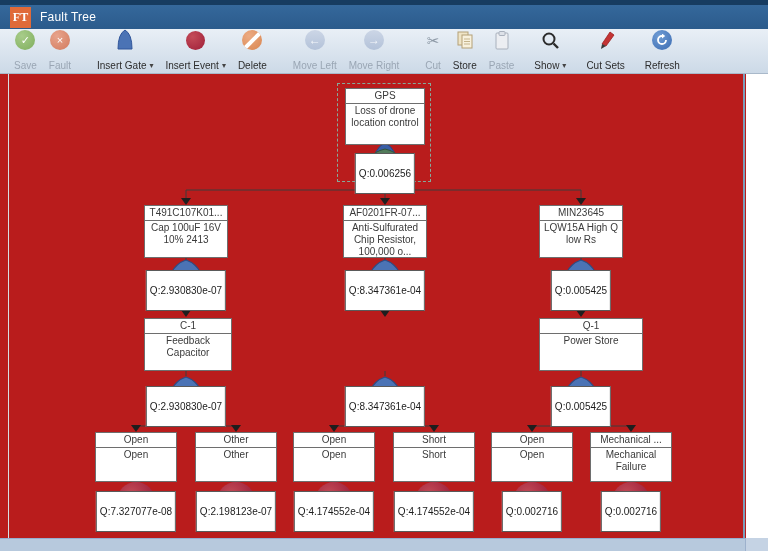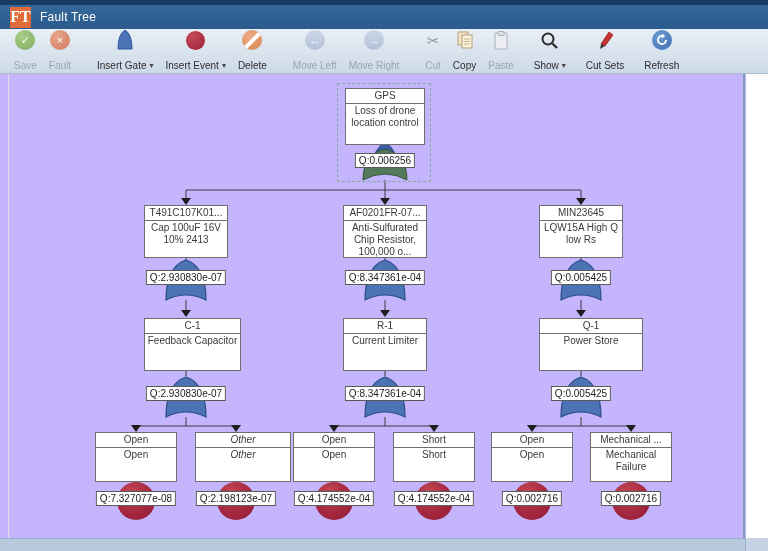--- a/index.html
+++ b/index.html
@@ -1,21 +1,21 @@
 <!DOCTYPE html>
 <html><head>
 <meta charset="utf-8">
 <style>
   * { margin:0; padding:0; box-sizing:border-box; }
   html,body { width:768px; height:551px; overflow:hidden; font-family:"Liberation Sans", sans-serif; background:#fff; }
 
   
   .top-strip { position:absolute; left:0; top:0; width:768px; height:5px; background:#173c60; }
   .titlebar { position:absolute; left:0; top:5px; width:768px; height:24px; background:linear-gradient(#35689b,#2b5b8c); display:flex; align-items:center; }
-  .app-logo { width:21px; height:21px; margin-left:10px; background:#e06a39; color:#fff; font-family:"Liberation Serif", serif; font-weight:bold; font-size:16px; display:flex; align-items:center; justify-content:center; }
+  .app-logo { width:21px; height:21px; margin-left:10px; background:#e06a39; color:#fff; font-family:"Liberation Serif", serif; font-weight:bold; font-size:12px; display:flex; align-items:center; justify-content:center; }
   .app-title { color:#fff; font-size:12px; margin-left:9px; letter-spacing:.2px; }
 
   
   .toolbar { position:absolute; left:0; top:29px; width:768px; height:45px; background:linear-gradient(#e9eff6,#ccd9e7); border-bottom:1px solid #a9b9ca; display:flex; align-items:center; padding-left:14px; }
   .tb-item { display:flex; flex-direction:column; align-items:center; justify-content:flex-end; height:40px; margin-right:12px; cursor:default; }
   .tb-icon { height:22px; display:flex; align-items:center; justify-content:center; }
   .tb-label { font-size:10px; color:#2d2d2d; margin-top:10px; white-space:nowrap; display:flex; align-items:center; }
   .tb-item.disabled .tb-label { color:#9aa6b4; }
   .dd { font-size:8px; margin-left:3px; color:#444; }
   .gap-s { margin-right:20px; } .gap-m { margin-right:26px; }
@@ -24,31 +24,31 @@
   .c-save { background:radial-gradient(circle at 35% 30%, #a8cc8a, #7fae5c); }
   .c-cancel { background:radial-gradient(circle at 35% 30%, #e8a48c, #d27a5e); }
   .c-event { width:19px; height:19px; background:radial-gradient(circle at 35% 30%, #c44b58, #9e1f38); }
   .c-del { background:radial-gradient(circle at 35% 30%, #ecab83, #d9854f); position:relative; overflow:hidden; }
   .c-del::after { content:""; position:absolute; left:-2px; top:9px; width:24px; height:4px; background:#fff; transform:rotate(-45deg); }
   .c-move { background:linear-gradient(#ccd6e6,#b3c2d9); color:#f4f7fb; font-size:12px; font-weight:bold; }
   .c-refresh { background:radial-gradient(circle at 35% 30%, #6f9cd4, #3c6cb2); }
   .glyph-cut { font-size:15px; color:#8d99a6; }
 
   
-  .canvas { position:absolute; left:0; top:74px; width:746px; height:464px; background:#c4b5fd; }
+  .canvas { position:absolute; left:0; top:74px; width:746px; height:464px; background:#b91c1c; }
   .canvas-left-border { position:absolute; left:8px; top:0; width:1px; height:464px; background:#d8dde2; }
   .vscroll-line { position:absolute; left:743px; top:74px; width:2px; height:464px; background:#7d9cba; }
   .hscrollbar { position:absolute; left:0; top:538px; width:768px; height:13px; background:#b7c9dd; border-top:1px solid #96add0; }
   .hscroll-corner { position:absolute; left:745px; top:538px; width:23px; height:13px; background:#c5d3e4; border-left:1px solid #9db1cc; }
 
   
   .node { position:absolute; background:#fff; border:1px solid #6e6e6e; z-index:3; text-align:center; color:#3a3a3a; }
   .node-title { font-size:10px; line-height:14px; border-bottom:1px solid #6e6e6e; white-space:nowrap; overflow:hidden; }
   .node-desc { font-size:10px; line-height:12px; padding:1px 2px; }
-  .qlabel { position:absolute; transform:translateX(-50%); background:#fff; border:1px solid #5a5a5a; font-size:10px; line-height:13px; padding:0 3px; white-space:nowrap; z-index:5; color:#1c1c1c; }
+  .qlabel { position:absolute; transform:translateX(-50%); background:#fff; border:1px solid #5a5a5a; font-size:10px; line-height:13px; padding:13px 3px; white-space:nowrap; z-index:5; color:#1c1c1c; }
   .gate { position:absolute; z-index:2; }
   .evcircle { position:absolute; width:38px; height:38px; border-radius:50%; background:radial-gradient(circle at 38% 30%, #c24a56, #a52740 55%, #8c1d32); z-index:2; }
   .selrect { position:absolute; border:1px dashed #86a99a; z-index:1; }
   .connectors { position:absolute; left:0; top:0; z-index:1; }
 </style>
 </head>
 <body>
 
 <div class="top-strip"></div>
 <div class="titlebar">
@@ -122,21 +122,21 @@
     <span class="tb-label">Cut</span>
   </div>
   <div class="tb-item">
     <span class="tb-icon">
       <svg width="18" height="19" viewBox="0 0 18 19">
           <rect x="2" y="1" width="10" height="13" fill="#efe4c6" stroke="#b4a077"></rect>
           <rect x="6" y="4" width="10" height="13" fill="#f8f1dd" stroke="#b4a077"></rect>
           <path d="M8,8 H14 M8,10.5 H14 M8,13 H14" stroke="#c5b48c"></path>
         </svg>
     </span>
-    <span class="tb-label">Copy</span>
+    <span class="tb-label">Store</span>
   </div>
   <div class="tb-item disabled gap-s">
     <span class="tb-icon">
       <svg width="16" height="19" viewBox="0 0 16 19">
           <rect x="2" y="2" width="12" height="16" rx="1" fill="#eceef2" stroke="#a8b0bc"></rect>
           <rect x="5" y="0.5" width="6" height="4" rx="1" fill="#dde1e8" stroke="#a8b0bc"></rect>
         </svg>
     </span>
     <span class="tb-label">Paste</span>
   </div>
@@ -234,27 +234,23 @@
   <svg class="gate" style="left:361px; top:184px;" width="48" height="44">
       <path d="M4,42 Q24,32 44,42 C44,19 36,6 24,2 C12,6 4,19 4,42 Z" fill="#4b73b5" stroke="#2b4d85" stroke-width="1.2"></path>
     </svg>
   <svg class="gate" style="left:557px; top:184px;" width="48" height="44">
       <path d="M4,42 Q24,32 44,42 C44,19 36,6 24,2 C12,6 4,19 4,42 Z" fill="#4b73b5" stroke="#2b4d85" stroke-width="1.2"></path>
     </svg>
   <div class="qlabel" style="left:186px; top:196px;">Q:2.930830e-07</div>
   <div class="qlabel" style="left:385px; top:196px;">Q:8.347361e-04</div>
   <div class="qlabel" style="left:581px; top:196px;">Q:0.005425</div>
 
-  <div class="node" style="left:144px; top:244px; width:97px; height:53px;">
+  <div class="node" style="left:144px; top:244px; width:88px; height:53px;">
     <div class="node-title">C-1</div>
     <div class="node-desc">Feedback Capacitor</div>
-  </div>
-  <div class="node" style="left:343px; top:244px; width:84px; height:53px;">
-    <div class="node-title">R-1</div>
-    <div class="node-desc">Current Limiter</div>
   </div>
   <div class="node" style="left:539px; top:244px; width:104px; height:53px;">
     <div class="node-title">Q-1</div>
     <div class="node-desc">Power Store</div>
   </div>
 
   <svg class="gate" style="left:162px; top:301px;" width="48" height="44">
       <path d="M4,42 Q24,32 44,42 C44,19 36,6 24,2 C12,6 4,19 4,42 Z" fill="#4b73b5" stroke="#2b4d85" stroke-width="1.2"></path>
     </svg>
   <svg class="gate" style="left:361px; top:301px;" width="48" height="44">
@@ -264,21 +260,21 @@
       <path d="M4,42 Q24,32 44,42 C44,19 36,6 24,2 C12,6 4,19 4,42 Z" fill="#4b73b5" stroke="#2b4d85" stroke-width="1.2"></path>
     </svg>
   <div class="qlabel" style="left:186px; top:312px;">Q:2.930830e-07</div>
   <div class="qlabel" style="left:385px; top:312px;">Q:8.347361e-04</div>
   <div class="qlabel" style="left:581px; top:312px;">Q:0.005425</div>
 
   <div class="node" style="left:95px; top:358px; width:82px; height:50px;">
     <div class="node-title">Open</div>
     <div class="node-desc">Open</div>
   </div>
-  <div class="node" style="left:195px; top:358px; width:96px; height:50px;font-style:italic;">
+  <div class="node" style="left:195px; top:358px; width:82px; height:50px;">
     <div class="node-title">Other</div>
     <div class="node-desc">Other</div>
   </div>
   <div class="node" style="left:293px; top:358px; width:82px; height:50px;">
     <div class="node-title">Open</div>
     <div class="node-desc">Open</div>
   </div>
   <div class="node" style="left:393px; top:358px; width:82px; height:50px;">
     <div class="node-title">Short</div>
     <div class="node-desc">Short</div>

